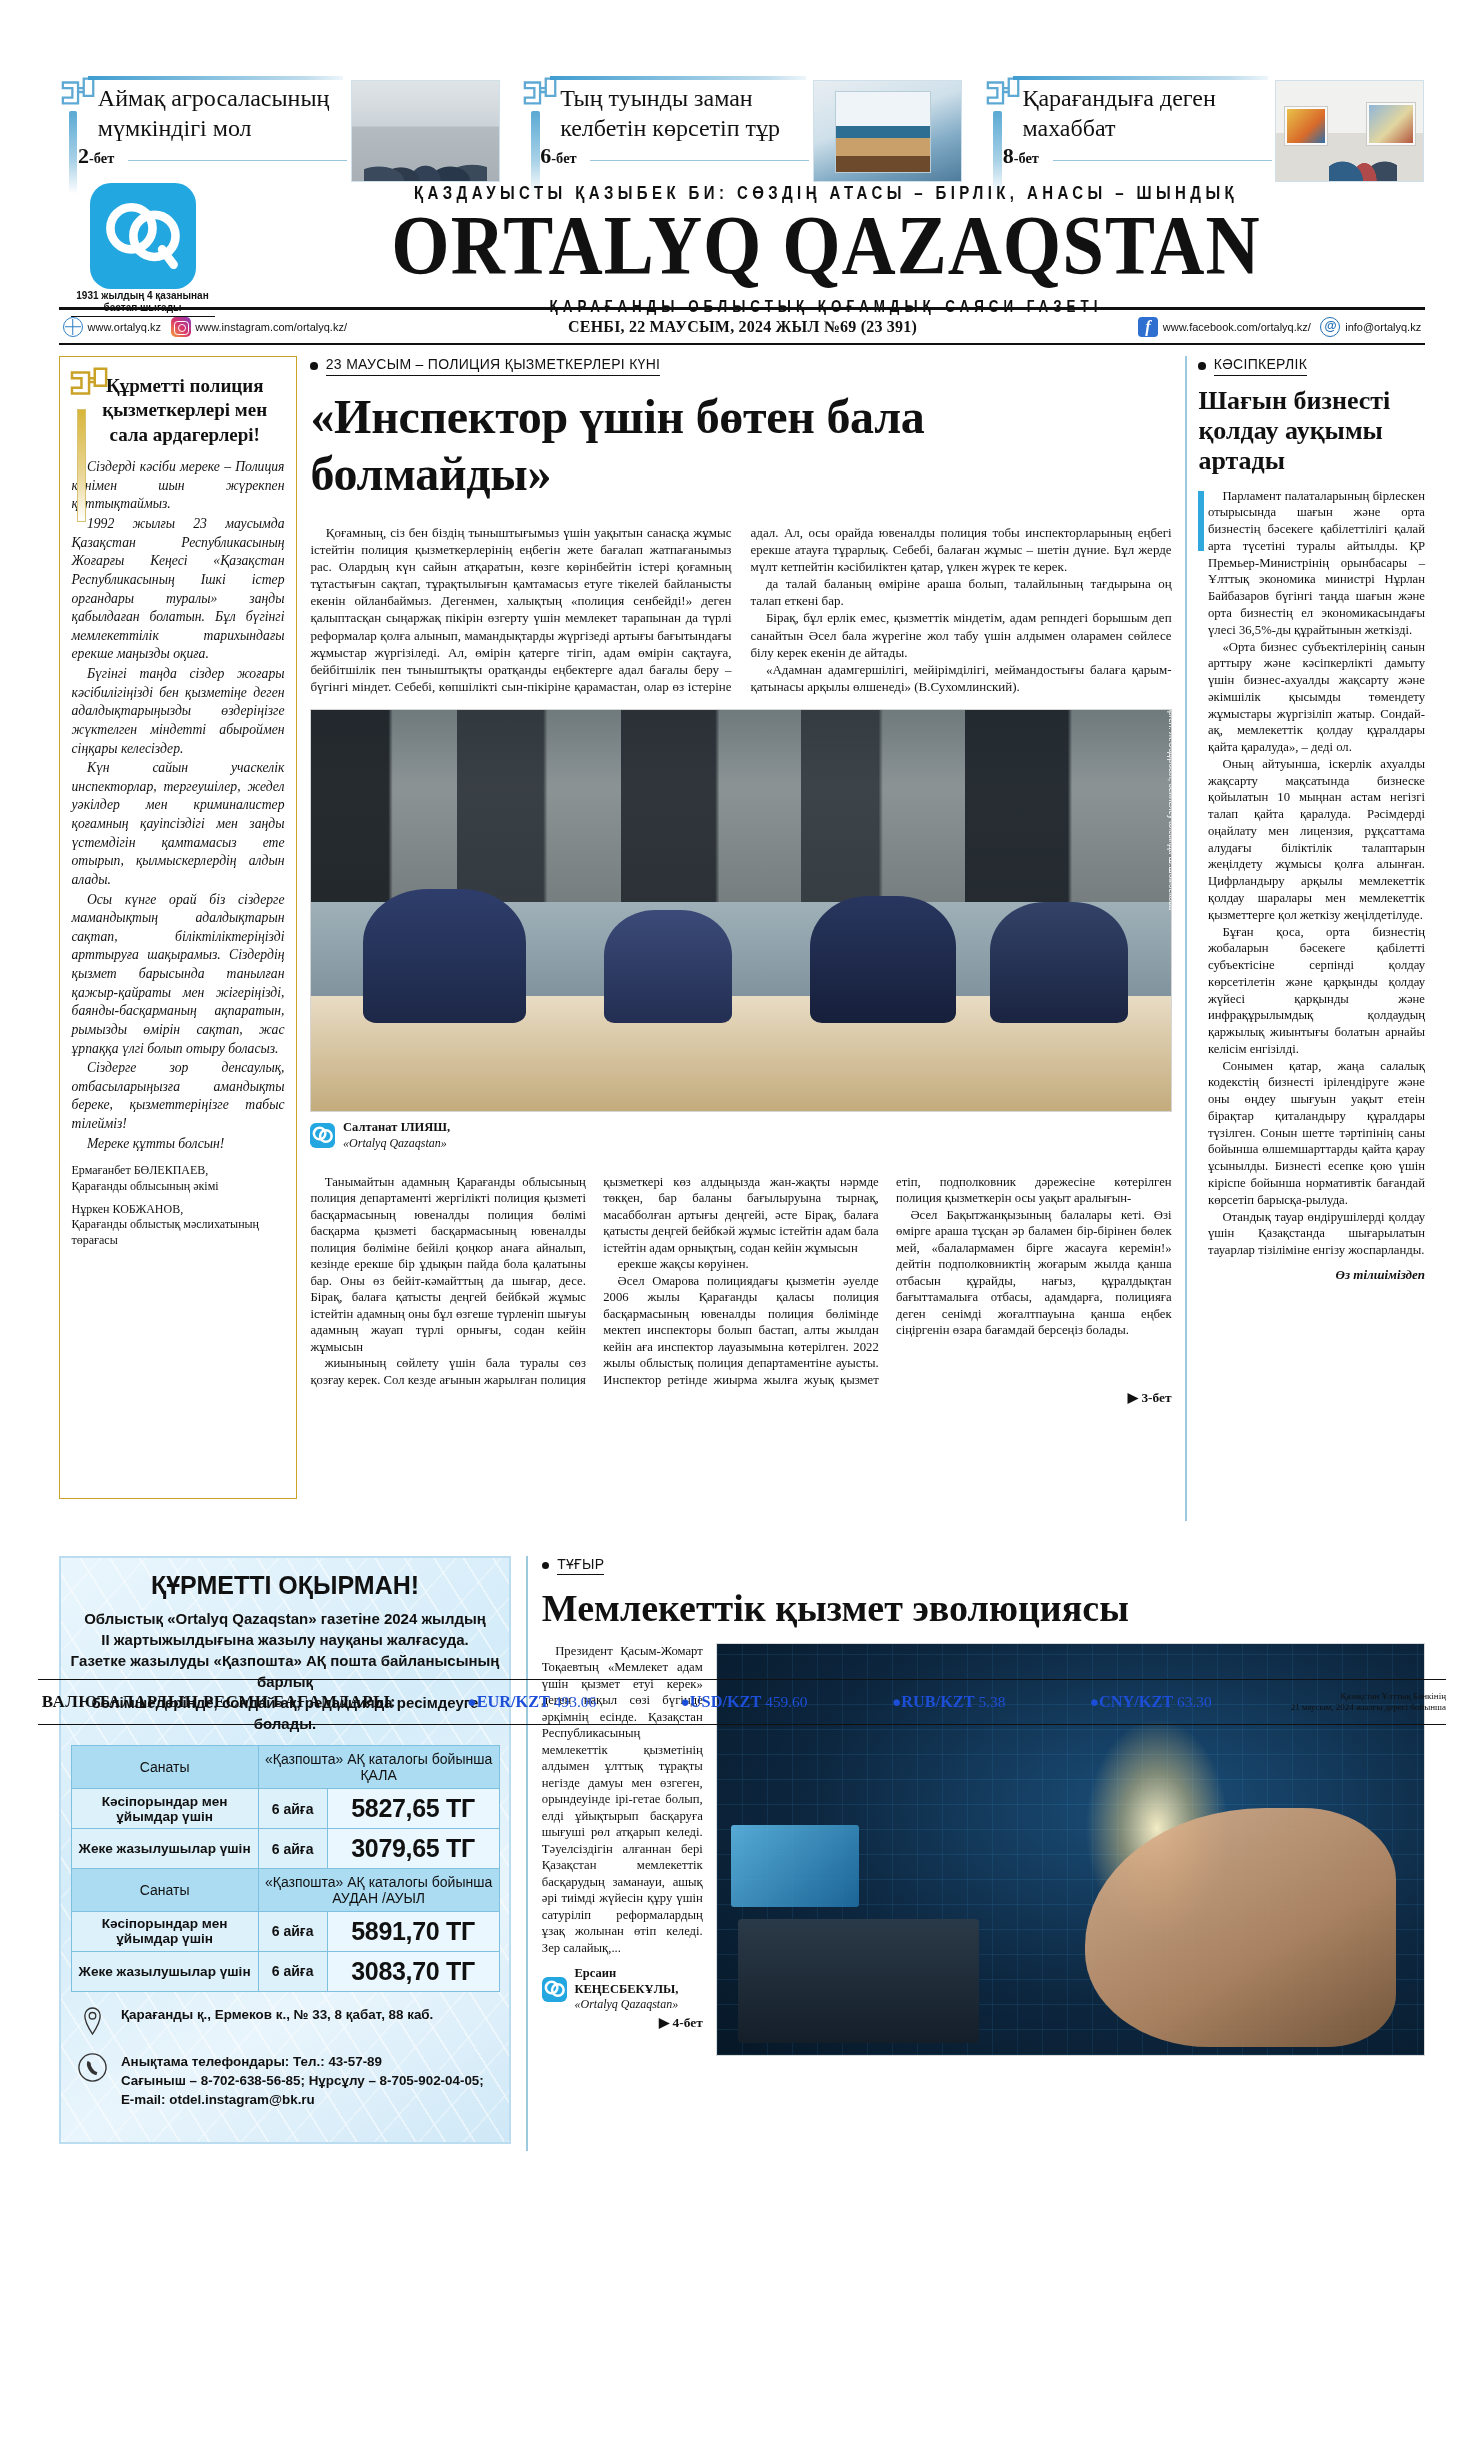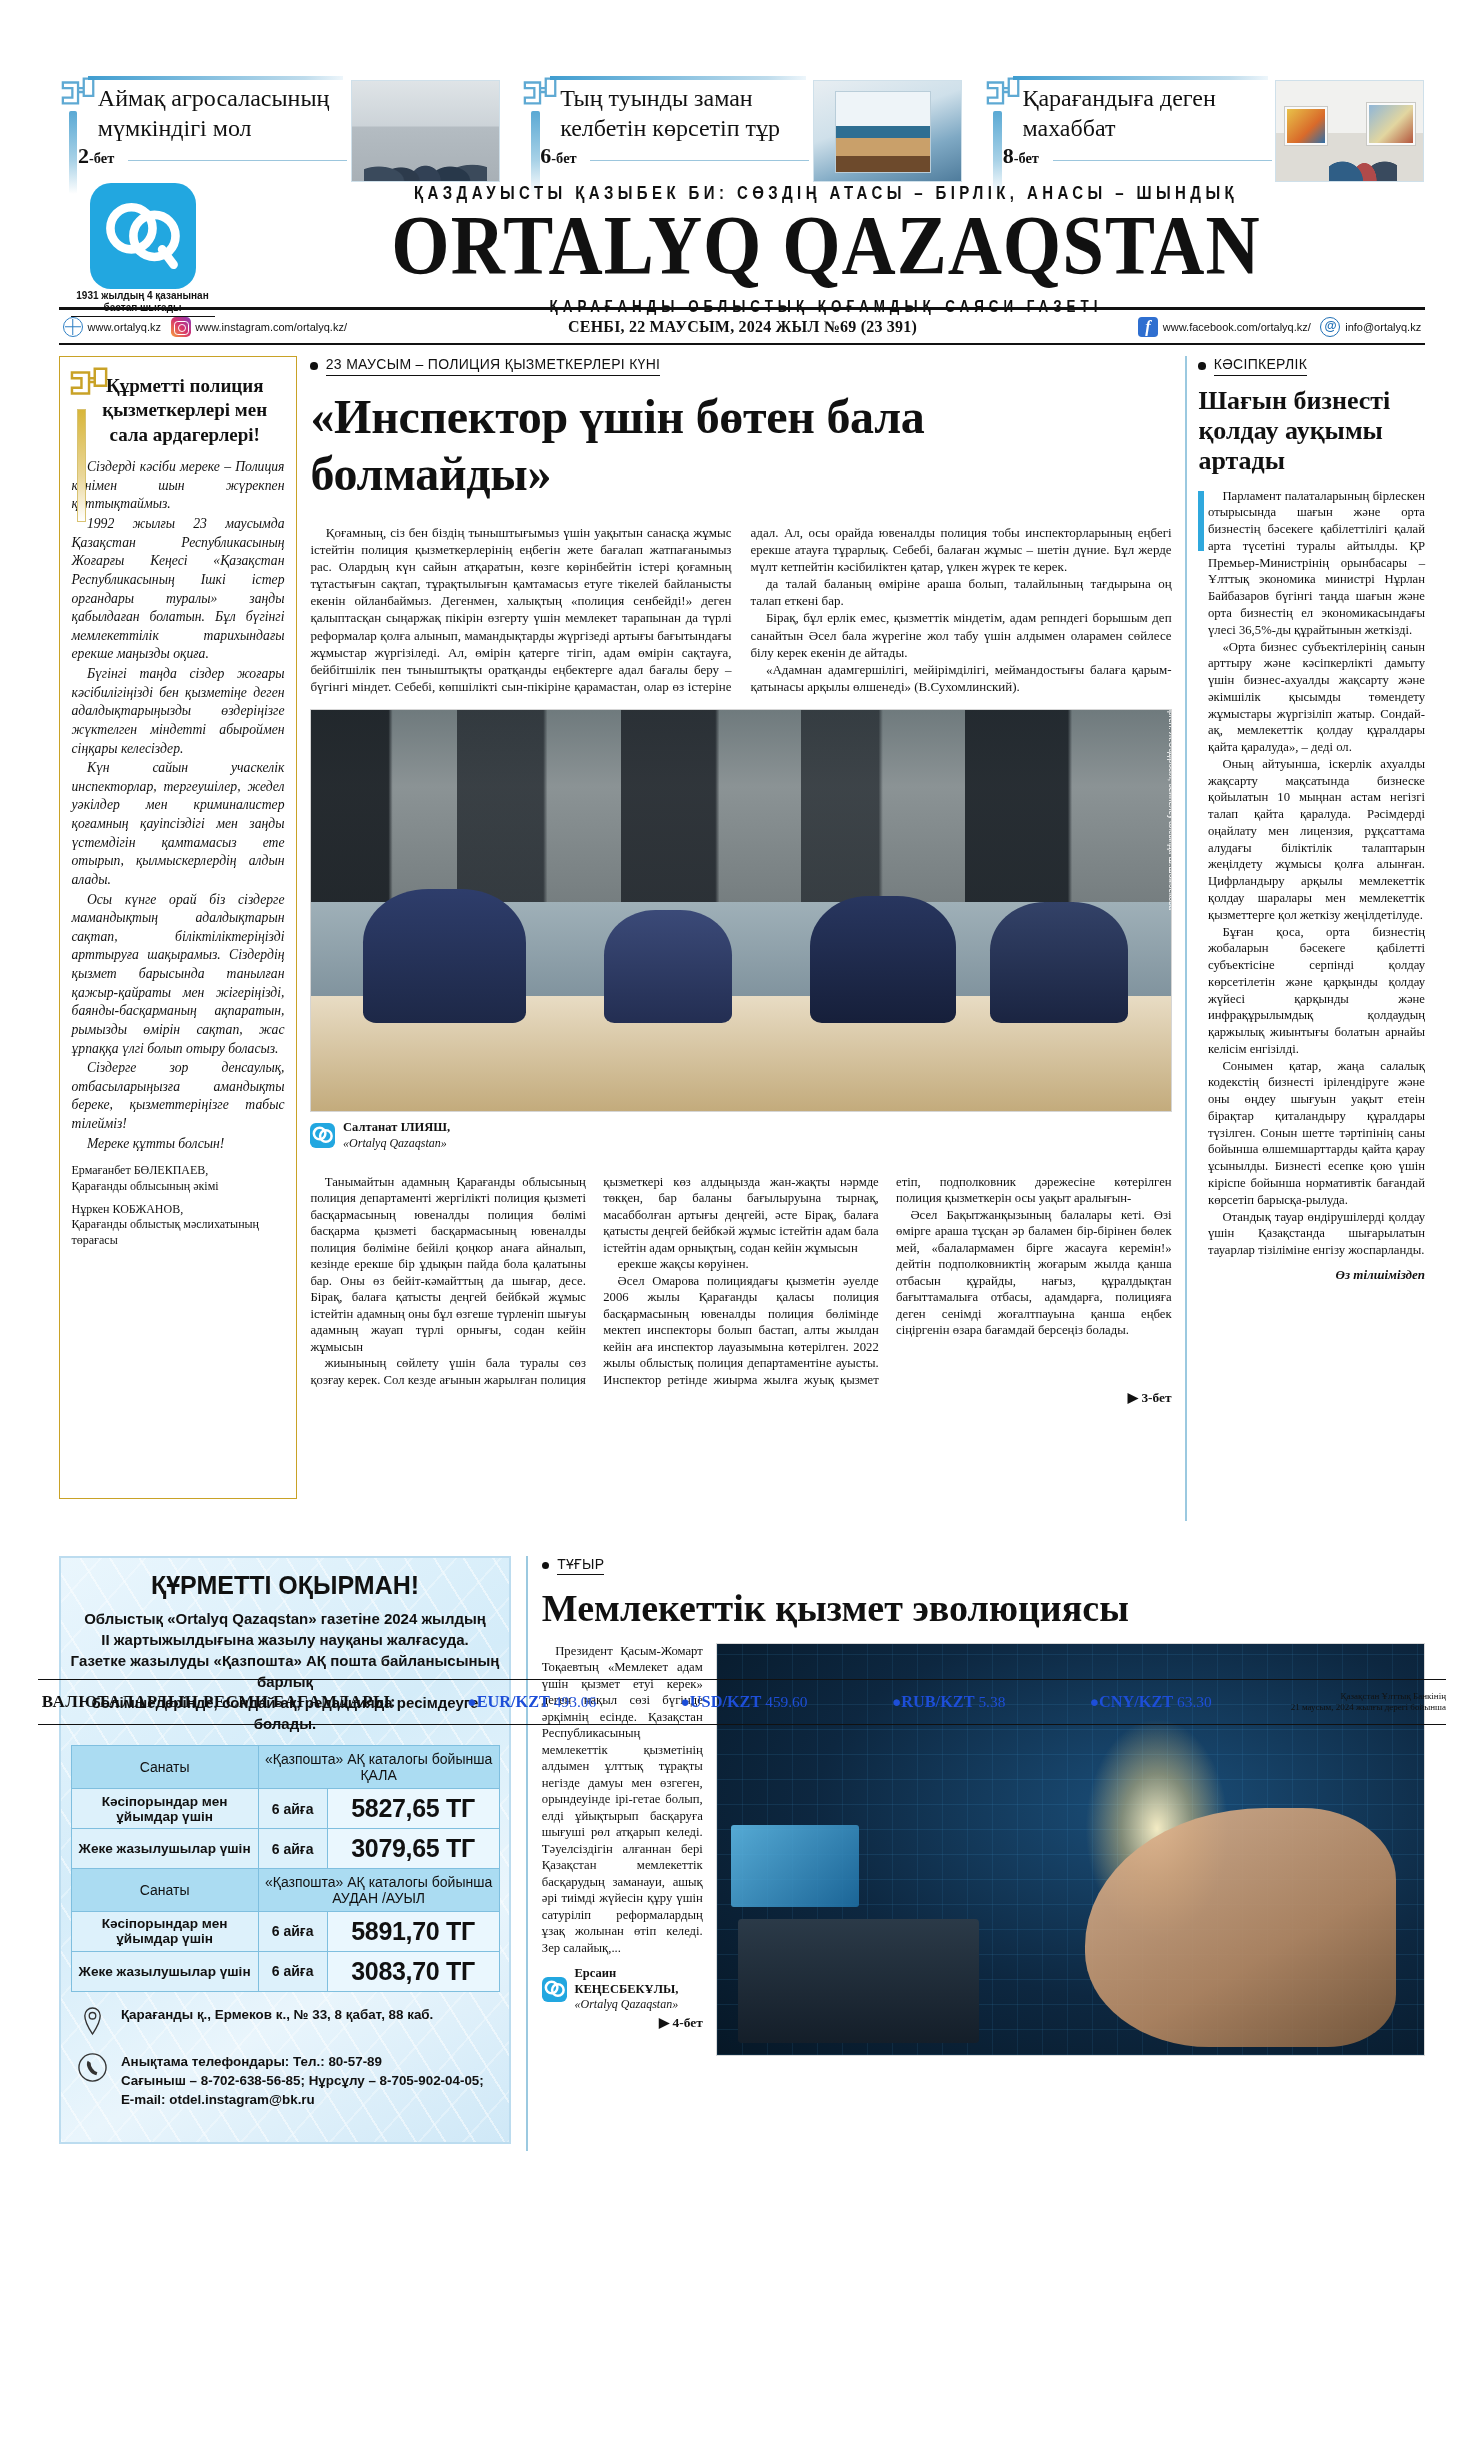--- a/index.html
+++ b/index.html
@@ -638,21 +638,21 @@
             <div class="c-txt">Қарағанды қ., Ермеков к.,  № 33, 8 қабат, 88 каб.</div>
           </div>
           <div class="c-row">
             <div class="c-ico">
               <svg width="31" height="31" viewBox="0 0 32 32">
                   <circle cx="16" cy="16" r="14" fill="none" stroke="#333" stroke-width="1.4"></circle>
                   <path d="M11 9 q-2 4 1 9 q3 5 8 6 l1-3 q-3-1-5-4 q-2-3-2-6z" fill="#333"></path>
                 </svg>
             </div>
             <div class="c-txt">
-              <div>Анықтама телефондары: Тел.: 80-57-89</div>
+              <div>Анықтама телефондары: Тел.: 43-57-89</div>
               <div>Сағыныш – 8-702-638-56-85; Нұрсұлу – 8-705-902-04-05;</div>
               <div>E-mail: otdel.instagram@bk.ru</div>
             </div>
           </div>
         </div>
       </div>
     </div>
 
     <div class="art2">
       <div class="kicker-row">

